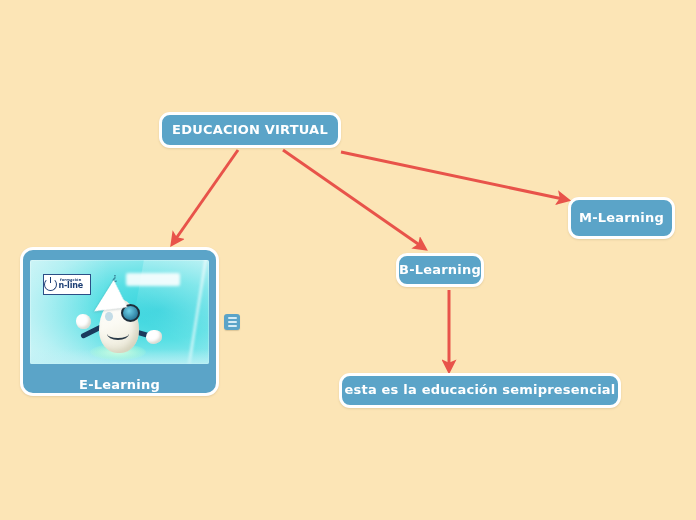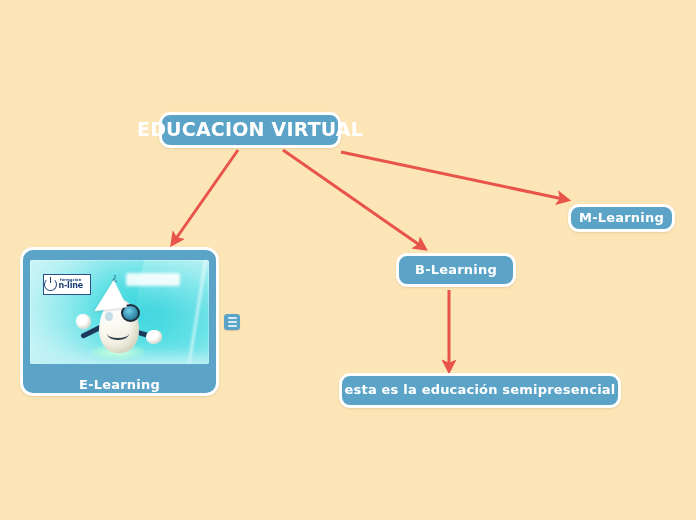--- a/index.html
+++ b/index.html
@@ -51,34 +51,33 @@
     display: block;
     line-height: 1.15;
     white-space: nowrap;
   }
 
   #node-root {
     left: 159px;
     top: 112px;
     width: 182px;
     height: 36px;
-    font-size: 19px;
+    font-size: 13px;
   }
   #node-mlearning {
     left: 568px;
     top: 197px;
     width: 107px;
-    height: 28px;
+    height: 42px;
     font-size: 13px;
-    margin-top: 7px;
   }
   #node-blearning {
     left: 396px;
     top: 253px;
-    width: 120px;
+    width: 88px;
     height: 34px;
     font-size: 13px;
   }
   #node-semipresencial {
     left: 307px;
     top: 373px;
     width: 282px;
     height: 35px;
     font-size: 13px;
     margin-left: 32px;

